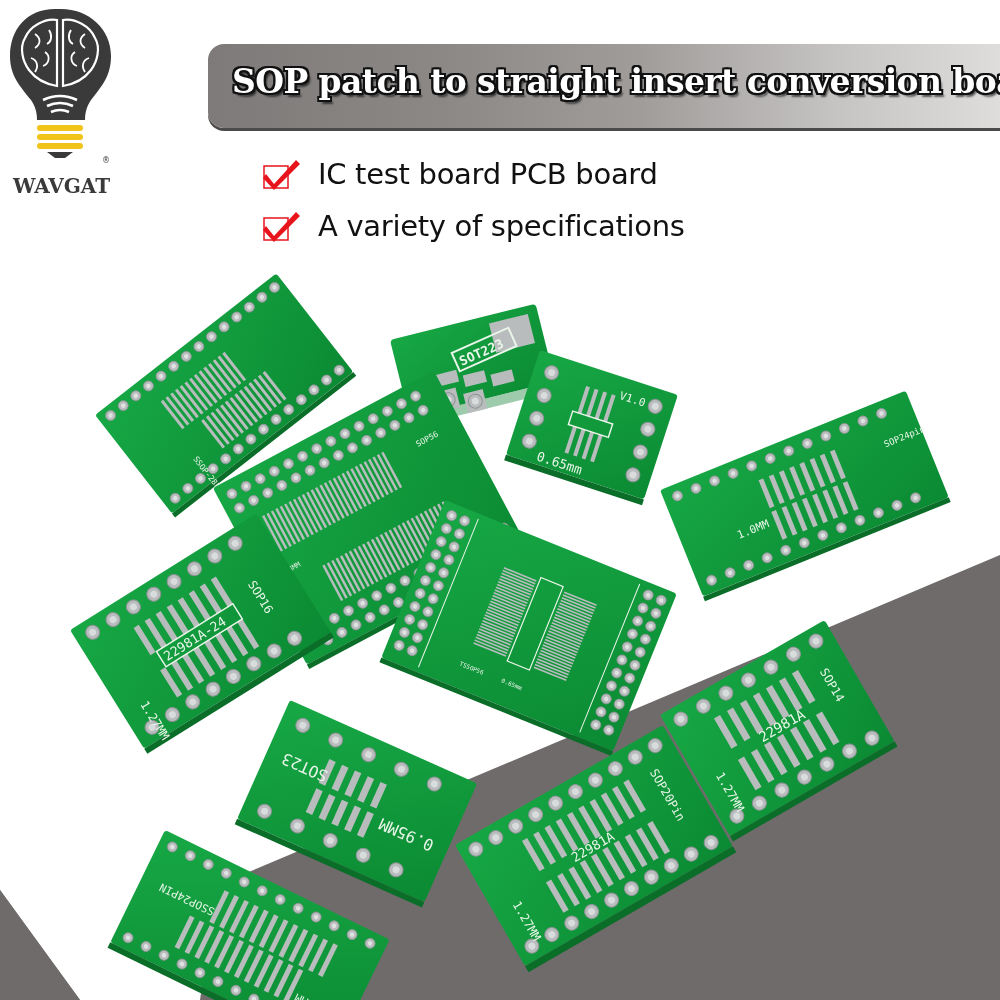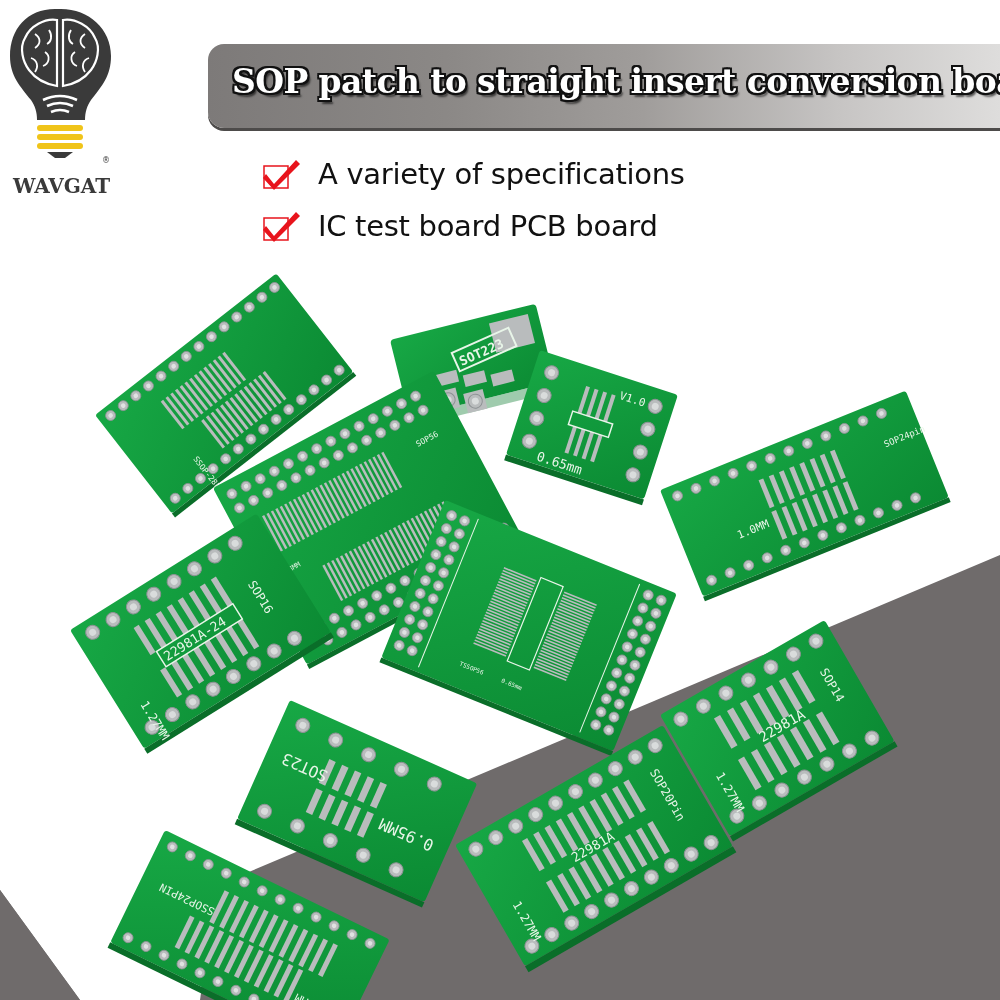--- a/index.html
+++ b/index.html
@@ -84,30 +84,30 @@
 </div>
 
 <div class="features">
   <div class="feature">
     <span class="check">
       <svg width="40" height="36" viewBox="0 0 40 36">
         <rect x="2" y="10" width="24" height="22" fill="none" stroke="#e8141c" stroke-width="1.5"></rect>
         <path d="M4,18 L12,28 L34,4 L38,8 L12,34 L1,22 Z" fill="#e8141c"></path>
       </svg>
     </span>
-    <span class="feature-label">A variety of specifications</span>
+    <span class="feature-label">IC test board PCB board</span>
   </div>
   <div class="feature">
     <span class="check">
       <svg width="40" height="36" viewBox="0 0 40 36">
         <rect x="2" y="10" width="24" height="22" fill="none" stroke="#e8141c" stroke-width="1.5"></rect>
         <path d="M4,18 L12,28 L34,4 L38,8 L12,34 L1,22 Z" fill="#e8141c"></path>
       </svg>
     </span>
-    <span class="feature-label">IC test board PCB board</span>
+    <span class="feature-label">A variety of specifications</span>
   </div>
 </div>
 
 <svg class="pcb-layer" viewBox="0 0 1000 1000">
   <defs>
     <linearGradient id="pcbg" x1="0" y1="0" x2="1" y2="1">
       <stop offset="0" stop-color="#17a845"></stop>
       <stop offset="1" stop-color="#0b8a33"></stop>
     </linearGradient>
     <g id="hole">

